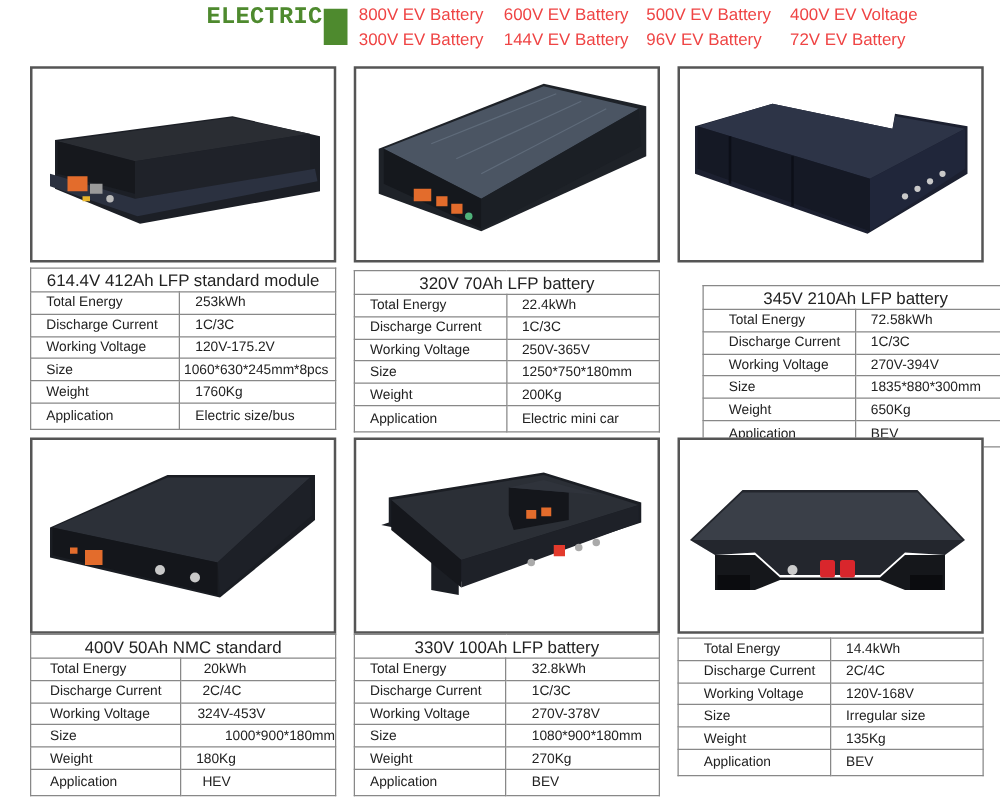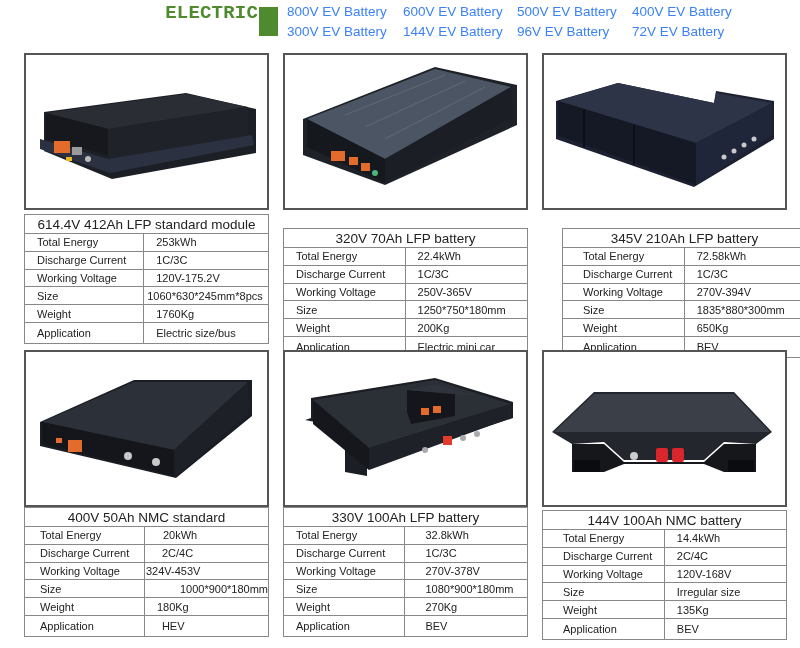--- a/index.html
+++ b/index.html
@@ -2,21 +2,21 @@
 <html><head>
 <meta charset="utf-8">
 <style>
   * { box-sizing: border-box; margin: 0; padding: 0; }
   body { width: 800px; height: 648px; background: #fff; position: relative; overflow: hidden; font-family: "Liberation Sans", sans-serif; color: #222; }
 
   .header { position: absolute; left: 0; top: 0; width: 800px; height: 48px; }
   .brand { position: absolute; left: 70px; top: 4px; width: 188px; text-align: right; font-family: Liberation Mono, monospace; font-weight: bold; color: #4e8a2e; font-size: 19px; line-height: 19px; letter-spacing: 0.2px; }
   .brand-square { position: absolute; left: 259px; top: 7px; width: 19px; height: 29px; background: #4e8a2e; }
   .vlinks { position: absolute; left: 287px; top: 3px; display: grid; grid-template-columns: 116px 114px 115px 110px; row-gap: 3px; }
-  .vlink { font-size: 13.5px; line-height: 17px; color: #3b82f6; white-space: nowrap; cursor: pointer; }
+  .vlink { font-size: 13.5px; line-height: 17px; color: #ef4444; white-space: nowrap; cursor: pointer; }
 
   .card { position: absolute; width: 263px; }
   .photo { position: absolute; left: 0; top: 0; width: 245px; height: 157px; border: 2px solid #555; background: #fff; overflow: hidden; }
   .spec { position: absolute; left: 0; width: 245px; border-collapse: collapse; border: 1.5px solid #777; font-size: 11px; }
   .spec td { border: 1px solid #888; height: 17.8px; padding: 0 0 0 12px; vertical-align: middle; white-space: nowrap; }
   .spec td.v { padding-left: 12px; }
   .spec .title td { font-size: 13.5px; text-align: center; padding: 0; height: 19px; color: #222; }
 
   svg { display: block; }
 </style>
@@ -25,21 +25,21 @@
 
 <div class="header">
   <div class="brand">
     <div>ELECTRIC</div>
   </div>
   <div class="brand-square"></div>
   <div class="vlinks">
     <span class="vlink">800V EV Battery</span>
     <span class="vlink">600V EV Battery</span>
     <span class="vlink">500V EV Battery</span>
-    <span class="vlink">400V EV Battery</span>
+    <span class="vlink">400V EV Voltage</span>
     <span class="vlink">300V EV Battery</span>
     <span class="vlink">144V EV Battery</span>
     <span class="vlink">96V EV Battery</span>
     <span class="vlink">72V EV Battery</span>
   </div>
 </div>
 
 <div class="card" style="left:24px; top:53px;">
   <div class="photo" title="battery-pack-orange-connector-photo">
     <svg width="241" height="153" viewBox="0 0 241 153">
@@ -100,21 +100,21 @@
       <polygon points="100,104 226,32 228,62 100,128" fill="#1b1f25"></polygon>
       <line x1="60" y1="60" x2="160" y2="20" stroke="#5f6b7a" stroke-width="1"></line>
       <line x1="80" y1="72" x2="180" y2="26" stroke="#5f6b7a" stroke-width="1"></line>
       <line x1="100" y1="84" x2="200" y2="32" stroke="#5f6b7a" stroke-width="1"></line>
       <rect x="46" y="96" width="14" height="10" fill="#e36c2c"></rect>
       <rect x="64" y="102" width="9" height="8" fill="#e36c2c"></rect>
       <rect x="76" y="108" width="9" height="8" fill="#e36c2c"></rect>
       <circle cx="90" cy="118" r="3" fill="#4fb37a"></circle>
     </svg>
   </div>
-  <table class="spec" style="top:175px;">
+  <table class="spec" style="top:163px;">
     <colgroup>
         <col style="width:122px">
         <col style="width:123px">
       </colgroup>
     <tbody>
         <tr class="title">
           <td colspan="2">320V 70Ah LFP battery</td>
         </tr>
     <tr>
           <td>Total Energy</td>
@@ -221,21 +221,21 @@
     <tr>
           <td style="padding-left:15px">Total Energy</td>
           <td class="v" style="padding-left:18px">20kWh</td>
         </tr>
     <tr>
           <td style="padding-left:15px">Discharge Current</td>
           <td class="v" style="padding-left:17px">2C/4C</td>
         </tr>
     <tr>
           <td style="padding-left:15px">Working Voltage</td>
-          <td class="v" style="padding-left:1px">324V-453V</td>
+          <td class="v" style="padding-left:13px">324V-453V</td>
         </tr>
     <tr>
           <td style="padding-left:15px">Size</td>
           <td class="v" style="padding-left:35px">1000*900*180mm</td>
         </tr>
     <tr>
           <td style="padding-left:15px">Weight</td>
           <td class="v" style="">180Kg</td>
         </tr>
     <tr>
@@ -312,23 +312,20 @@
       <rect x="30" y="108" width="26" height="12" fill="#0b0c0f"></rect>
       <rect x="184" y="108" width="26" height="12" fill="#0b0c0f"></rect>
     </svg>
   </div>
   <table class="spec" style="top:160px;">
     <colgroup>
         <col style="width:122px">
         <col style="width:123px">
       </colgroup>
     <tbody>
-        <tr class="title">
-          <td colspan="2">144V 100Ah NMC battery</td>
-        </tr>
     <tr>
           <td style="padding-left:20px">Total Energy</td>
           <td class="v">14.4kWh</td>
         </tr>
     <tr>
           <td style="padding-left:20px">Discharge Current</td>
           <td class="v">2C/4C</td>
         </tr>
     <tr>
           <td style="padding-left:20px">Working Voltage</td>

